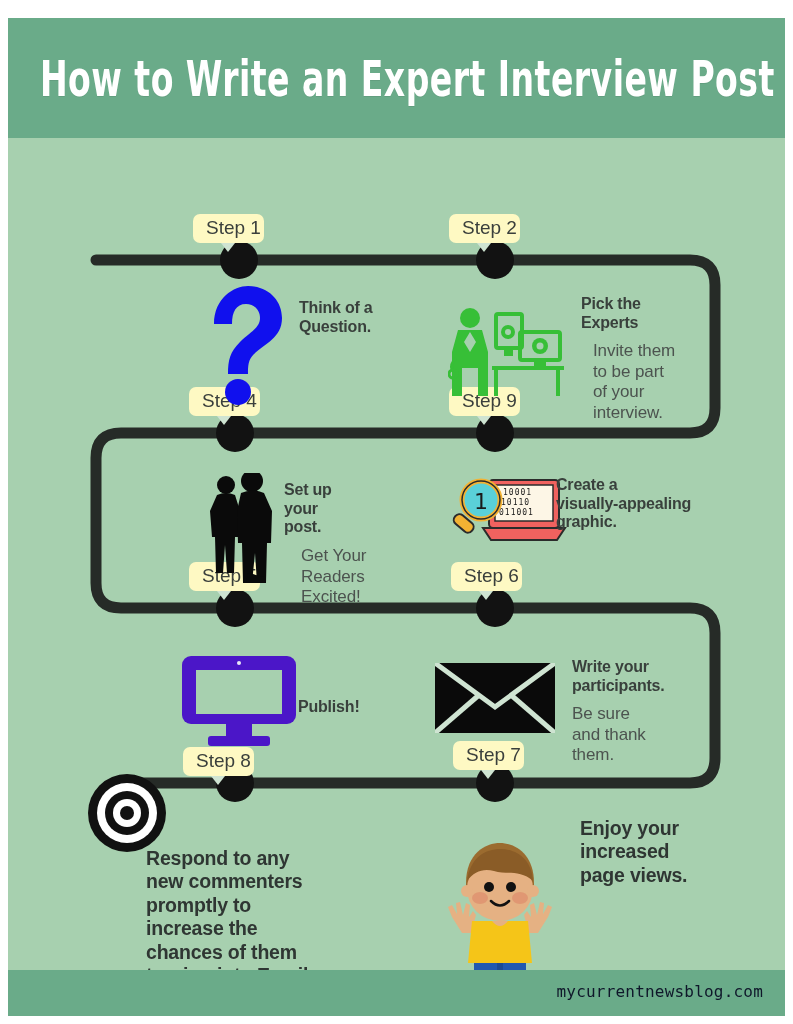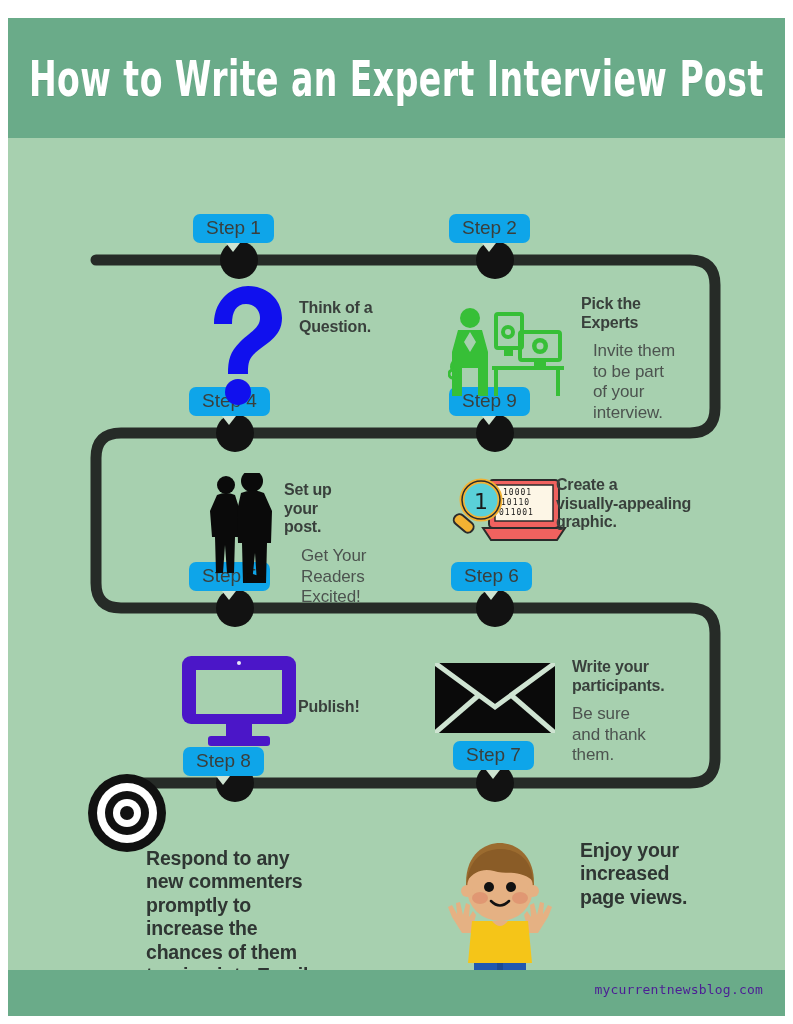--- a/index.html
+++ b/index.html
@@ -8,53 +8,53 @@
     font-family:"Liberation Sans","DejaVu Sans",sans-serif;
   }
   .poster{
     position:absolute;left:8px;top:18px;width:777px;height:998px;
     background:#a7d0af;overflow:hidden;
   }
   
   .header{
     position:absolute;left:0;top:0;width:100%;height:120px;
     background:#6aab89;
-    display:flex;align-items:center;justify-content:center;
+    display:flex;align-items:center;
   }
   .header-title{
     color:#ffffff;
     font-family:"DejaVu Sans Condensed","DejaVu Sans",sans-serif;
     font-size:40px;font-weight:bold;letter-spacing:.5px;
     transform:scaleX(.92) scaleY(1.25);
     white-space:nowrap;
     text-shadow:0 1px 0 rgba(0,0,0,.07);
   }
   
   .footer{
     position:absolute;left:0;bottom:0;width:100%;height:46px;
     background:#6aab89;
   }
   .footer-text{
     position:absolute;right:22px;top:12px;
-    color:#4c1d95;font-size:13px;letter-spacing:.2px;
+    color:#0f172a;font-size:16px;letter-spacing:.2px;
     font-family:"DejaVu Sans Mono","Liberation Mono",monospace;
   }
   
   .path-svg{position:absolute;left:0;top:0;width:777px;height:998px;pointer-events:none;}
   
   .node{
     position:absolute;width:38px;height:38px;border-radius:50%;
     background:#121212;
   }
   
   .chip{
     position:absolute;
-    background:#0ea5e9;
+    background:#fef9c3;
     border-radius:7px;
-    padding:4px 13px 5px 13px;
+    padding:4px 3px 5px 13px;
     color:#3a3f3c;
     font-size:19px;
     line-height:1.05;
     white-space:nowrap;
   }
   .chip::after{
     content:"";position:absolute;left:50%;margin-left:-7px;
     width:0;height:0;border-left:7px solid transparent;border-right:7px solid transparent;
   }
   .chip.down::after{bottom:-9px;border-top:9px solid #cfe4d2;}
@@ -261,21 +261,21 @@
       <rect x="34" y="122" width="52" height="26" fill="#2158b0"></rect>
       <rect x="57" y="122" width="6" height="26" fill="#1b4a96"></rect>
 
       <rect x="40" y="148" width="14" height="5" fill="#e5b183"></rect>
       <rect x="66" y="148" width="14" height="5" fill="#e5b183"></rect>
 
       <ellipse cx="45" cy="155" rx="14" ry="7" fill="#111111"></ellipse>
       <ellipse cx="75" cy="155" rx="14" ry="7" fill="#111111"></ellipse>
     </svg>
   </div>
-  <div class="btext" style="left:572px;top:821px;width:180px;">Enjoy your
+  <div class="btext" style="left:572px;top:799px;width:180px;">Enjoy your
 increased
 page  views.</div>
 
   <div class="footer">
     <div class="footer-text">mycurrentnewsblog.com</div>
   </div>
 
 </div>
 
 </body></html>

